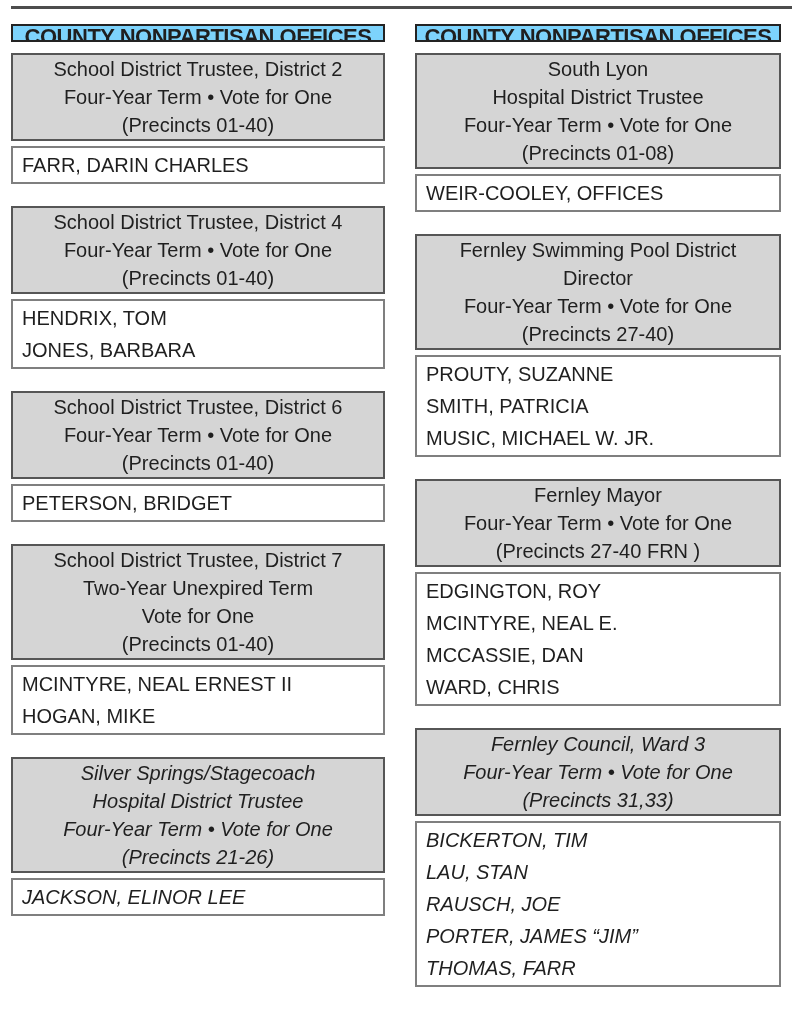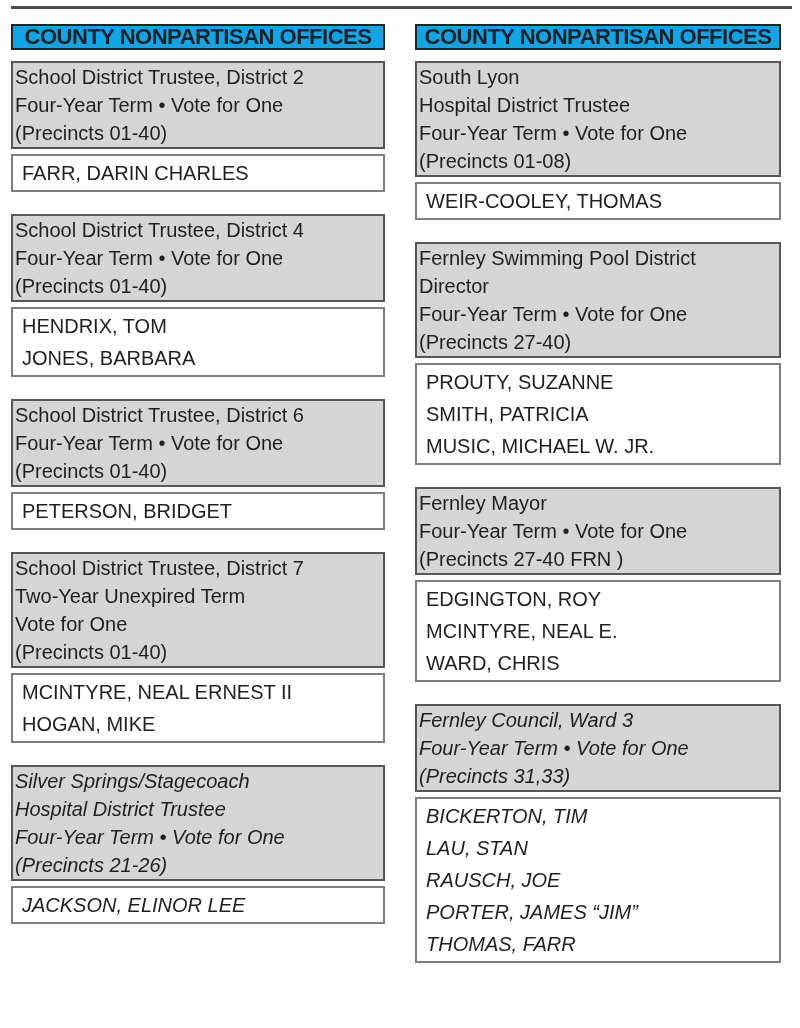--- a/index.html
+++ b/index.html
@@ -14,37 +14,38 @@
   .top-rule {
     position: absolute;
     left: 11px; top: 6px;
     width: 781px; height: 3px;
     background: #4d4d4d;
   }
   .col { position: absolute; top: 24px; }
   .col-left  { left: 11px;  width: 374px; }
   .col-right { left: 415px; width: 366px; }
   .col-header {
-    height: 26px;
+    height: 18px;
     line-height: 22px;
-    background: #0ea5e9;
+    background: #7dd3fc;
     border: 2px solid #232323;
     font-weight: bold;
     font-size: 22px;
     letter-spacing: -0.5px;
     text-align: center;
     white-space: nowrap;
     overflow: hidden;
     margin-bottom: 11px;
   }
   .contest { margin-bottom: 22px; }
   .contest:last-child { margin-bottom: 0; font-style: italic; }
   .contest-title {
     background: #d5d5d5;
     border: 2px solid #565656;
+    text-align: center;
     font-size: 20px;
     line-height: 28px;
     white-space: pre-line;
     padding: 0 2px;
   }
   .candidate-box {
     margin-top: 5px;
     background: #ffffff;
     border: 2px solid #7f7f7f;
     padding: 1px 0;
@@ -116,21 +117,21 @@
 
 <div class="col col-right">
   <div class="col-header">COUNTY NONPARTISAN OFFICES</div>
 
   <section class="contest">
     <div class="contest-title">South Lyon
 Hospital District Trustee
 Four-Year Term • Vote for One
 (Precincts 01-08)</div>
     <div class="candidate-box">
-      <div class="candidate">WEIR-COOLEY, THOMAS</div>
+      <div class="candidate">WEIR-COOLEY, OFFICES</div>
     </div>
   </section>
 
   <section class="contest">
     <div class="contest-title">Fernley Swimming Pool District
 Director
 Four-Year Term • Vote for One
 (Precincts 27-40)</div>
     <div class="candidate-box">
       <div class="candidate">PROUTY, SUZANNE</div>
@@ -139,20 +140,21 @@
     </div>
   </section>
 
   <section class="contest">
     <div class="contest-title">Fernley Mayor
 Four-Year Term • Vote for One
 (Precincts 27-40 FRN )</div>
     <div class="candidate-box">
       <div class="candidate">EDGINGTON, ROY</div>
       <div class="candidate">MCINTYRE, NEAL E.</div>
+      <div class="candidate">MCCASSIE, DAN</div>
       <div class="candidate">WARD, CHRIS</div>
     </div>
   </section>
 
   <section class="contest">
     <div class="contest-title">Fernley Council, Ward 3
 Four-Year Term • Vote for One
 (Precincts 31,33)</div>
     <div class="candidate-box">
       <div class="candidate">BICKERTON, TIM</div>

